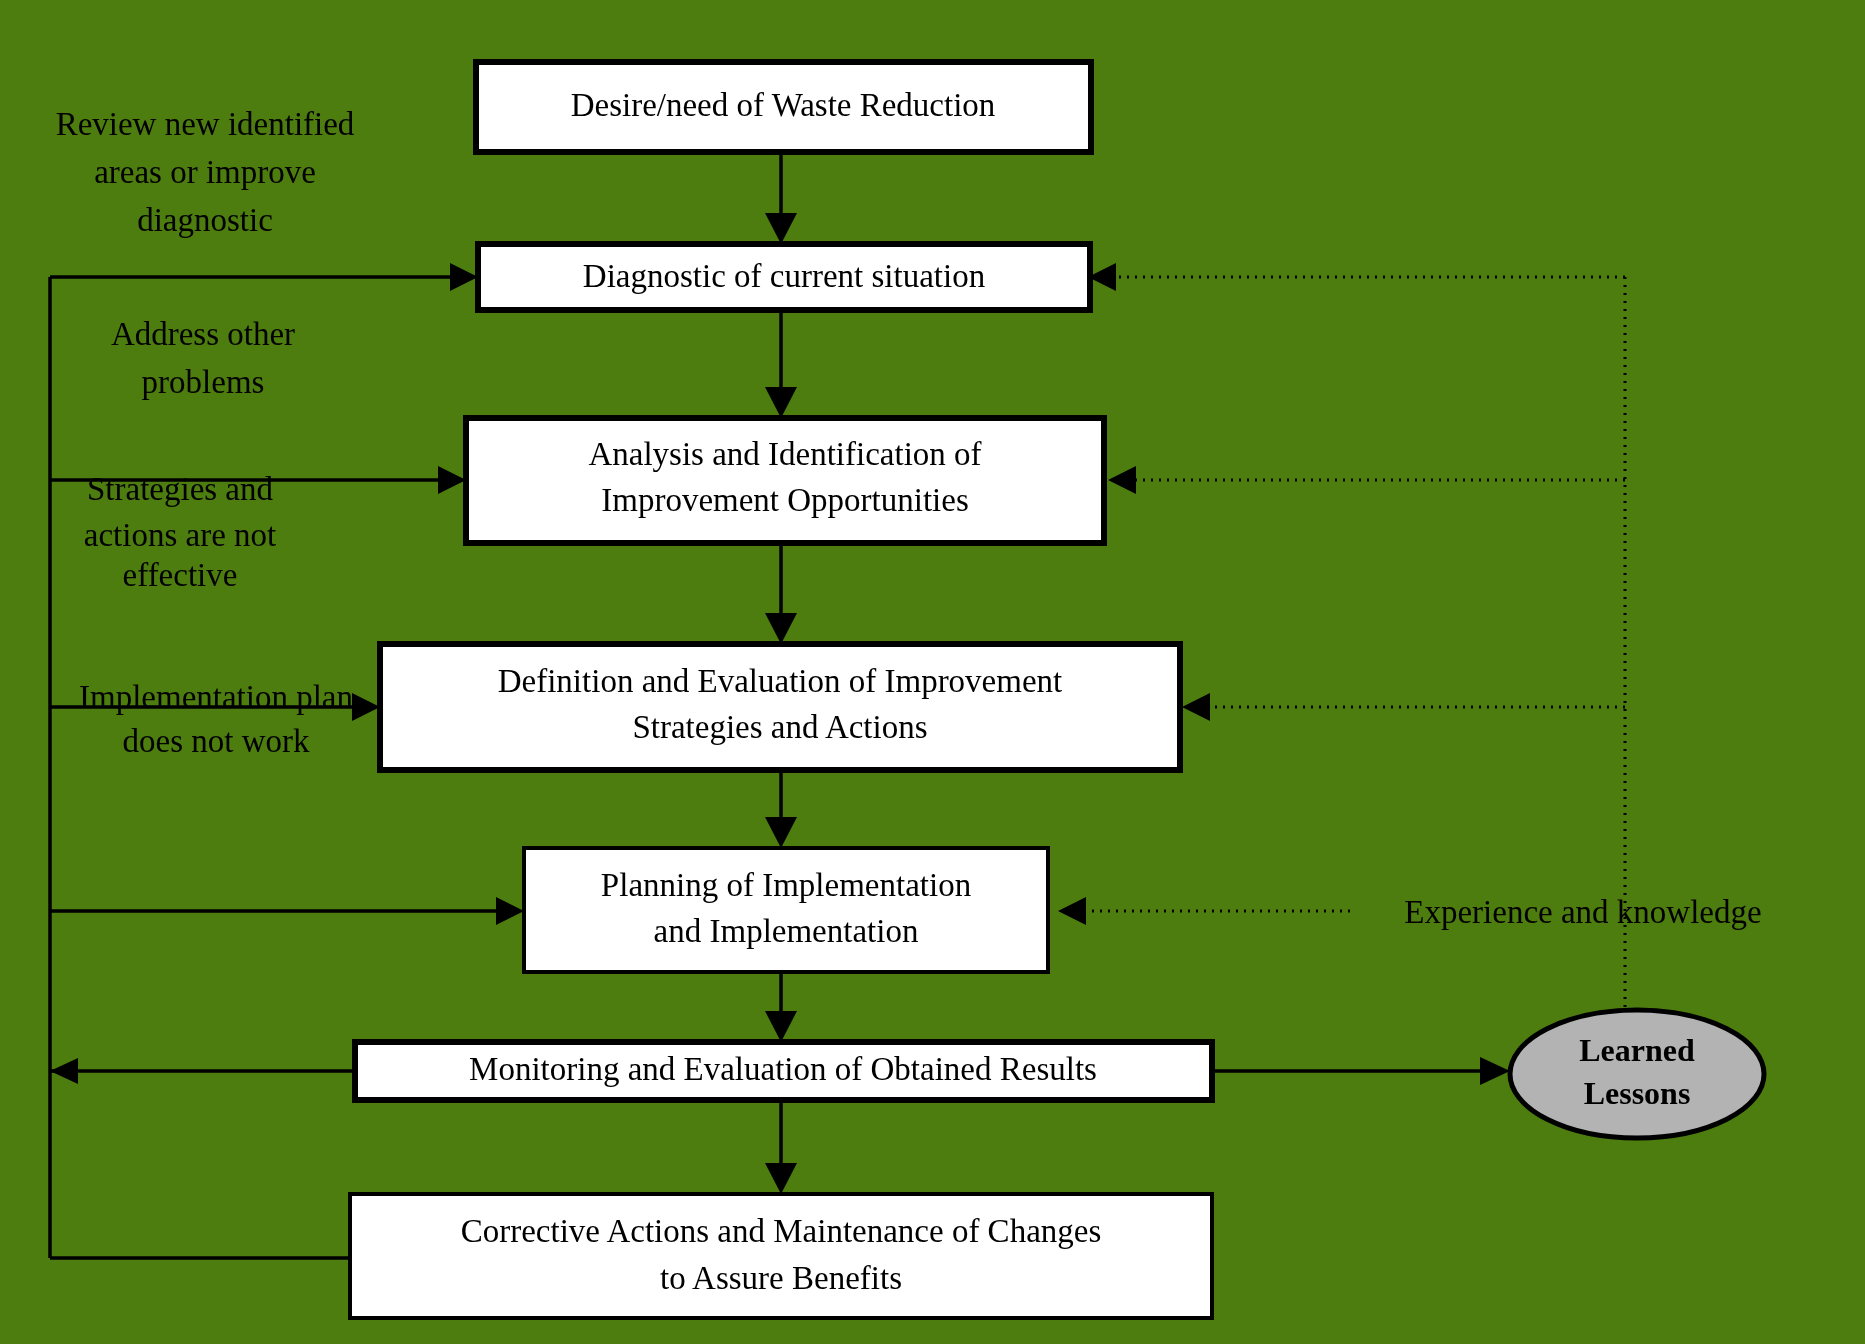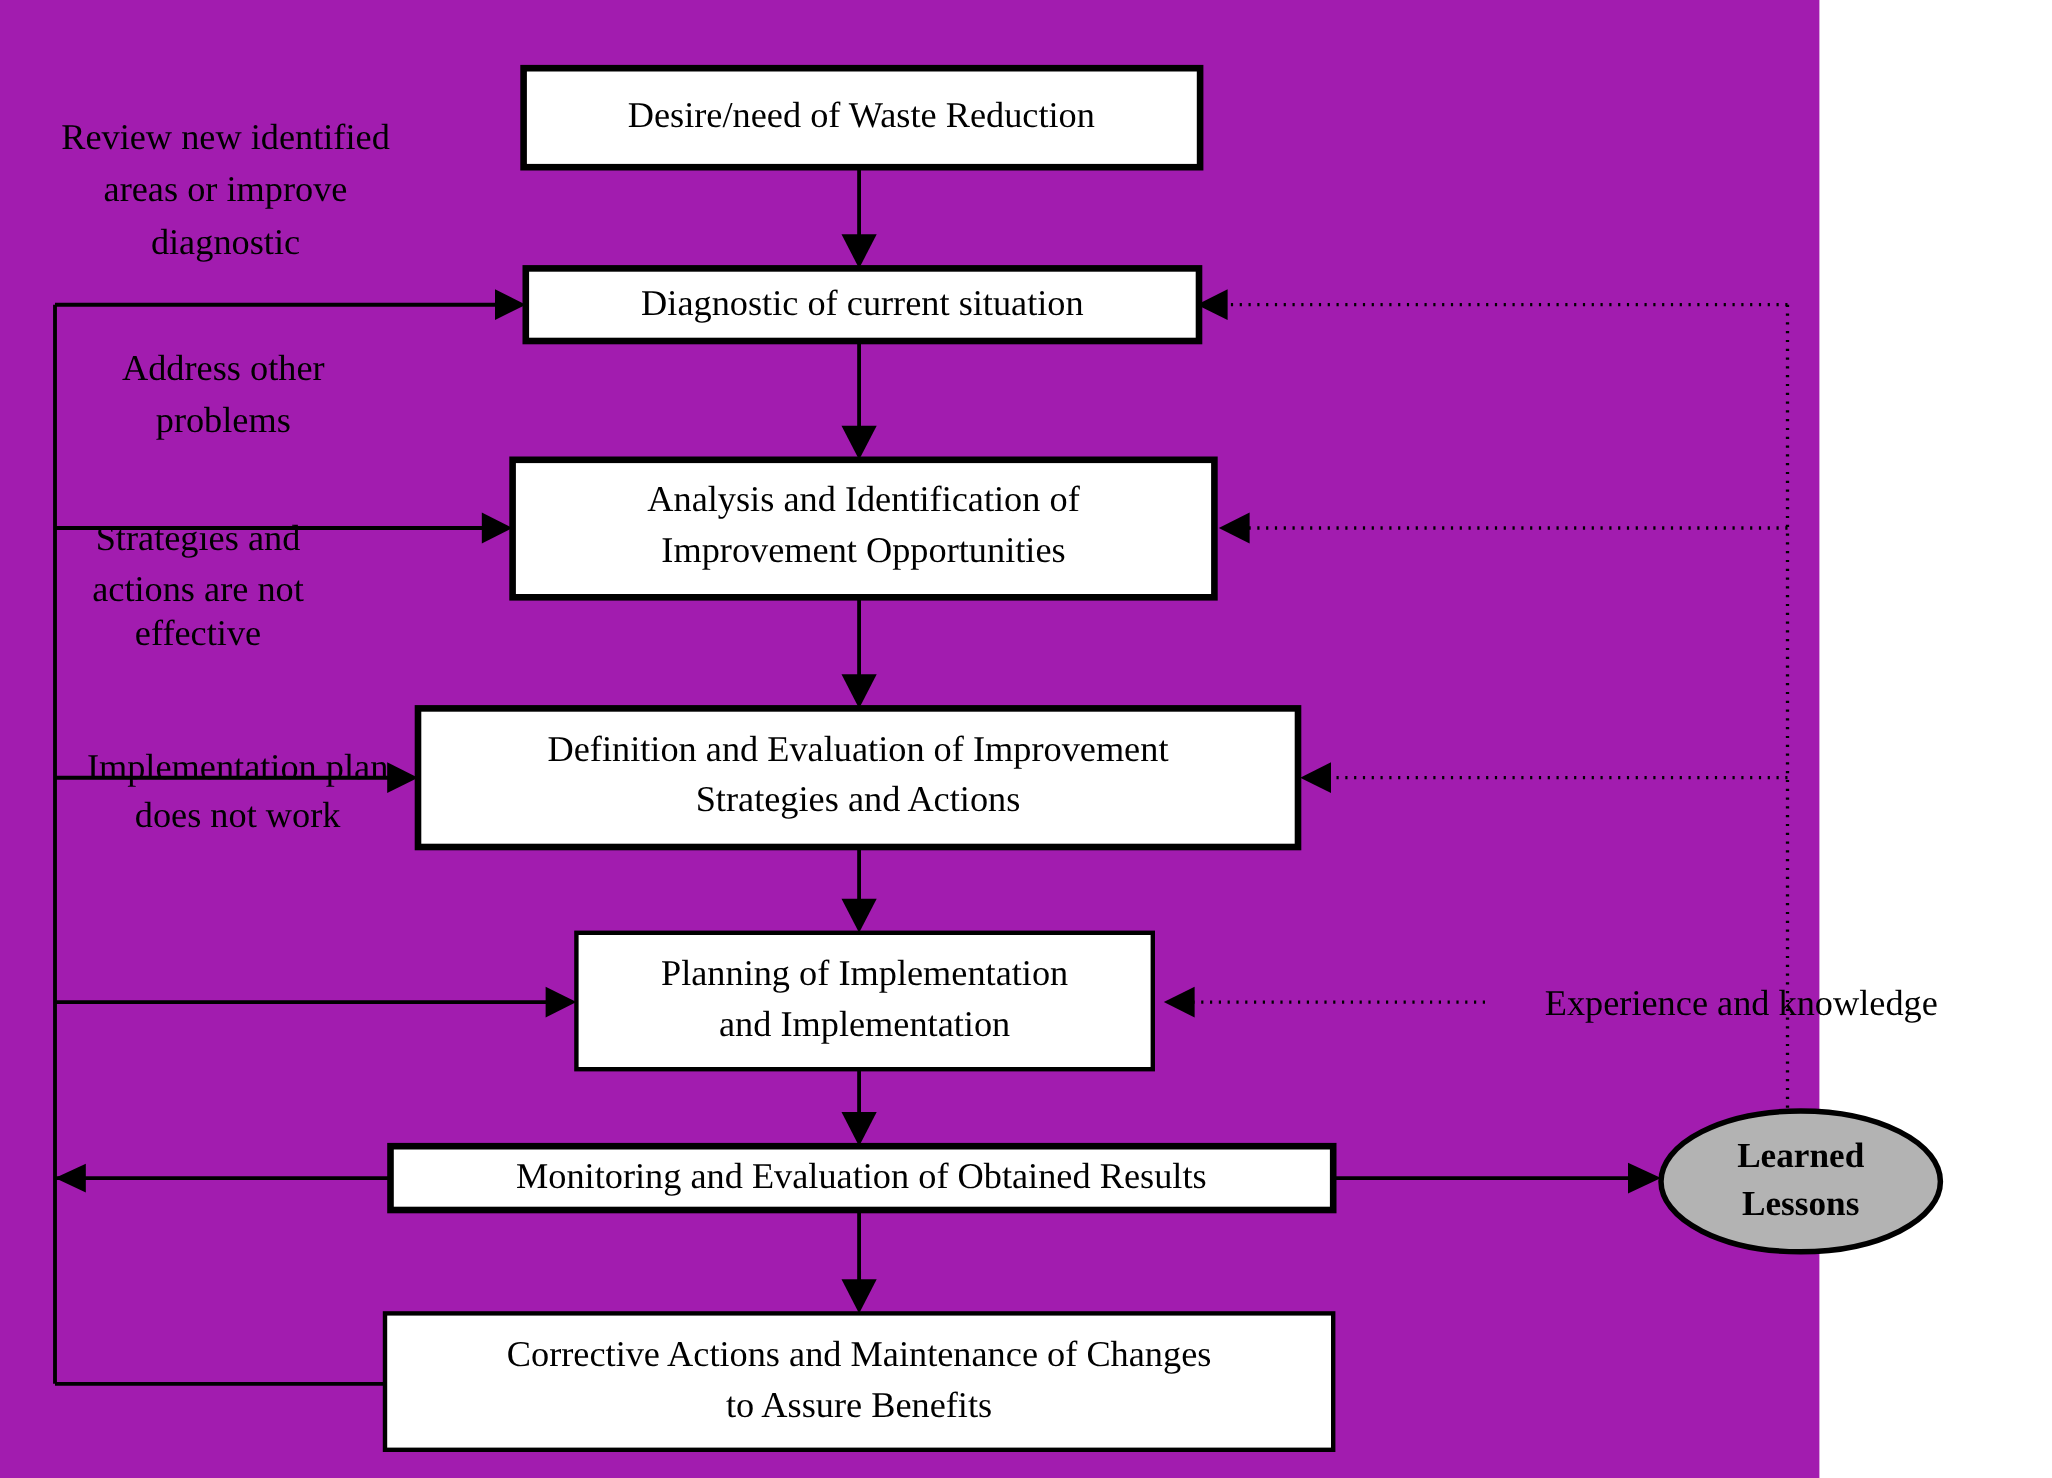--- a/index.html
+++ b/index.html
@@ -8,23 +8,23 @@
     background: #ffffff;
   }
   body {
     width: 1865px;
     height: 1344px;
     font-family: "Liberation Serif", "DejaVu Serif", serif;
     overflow: hidden;
   }
   #diagram-root {
     position: relative;
-    width: 1654px;
+    width: 1865px;
     height: 1344px;
-    background: #a21caf;
+    background: #4d7c0f;
   }
   svg#flow {
     position: absolute;
     top: 0;
     left: 0;
     width: 1865px;
     height: 1344px;
     display: block;
   }
   .node-box {

